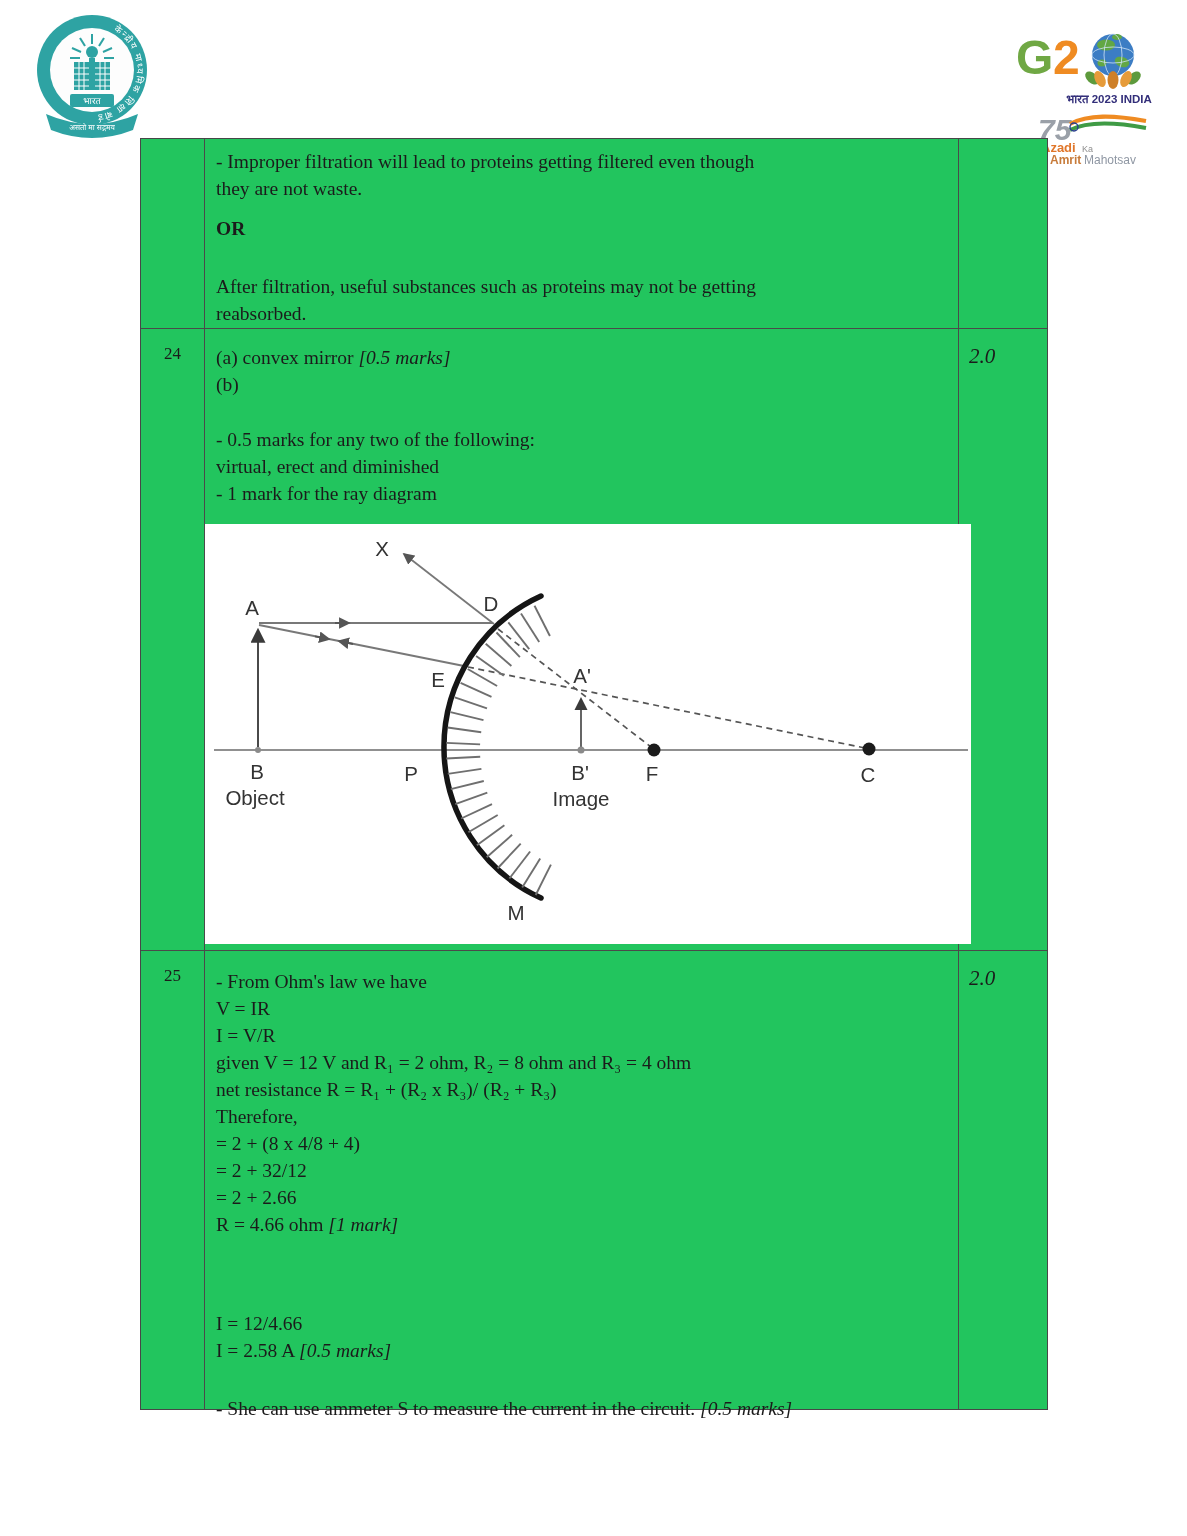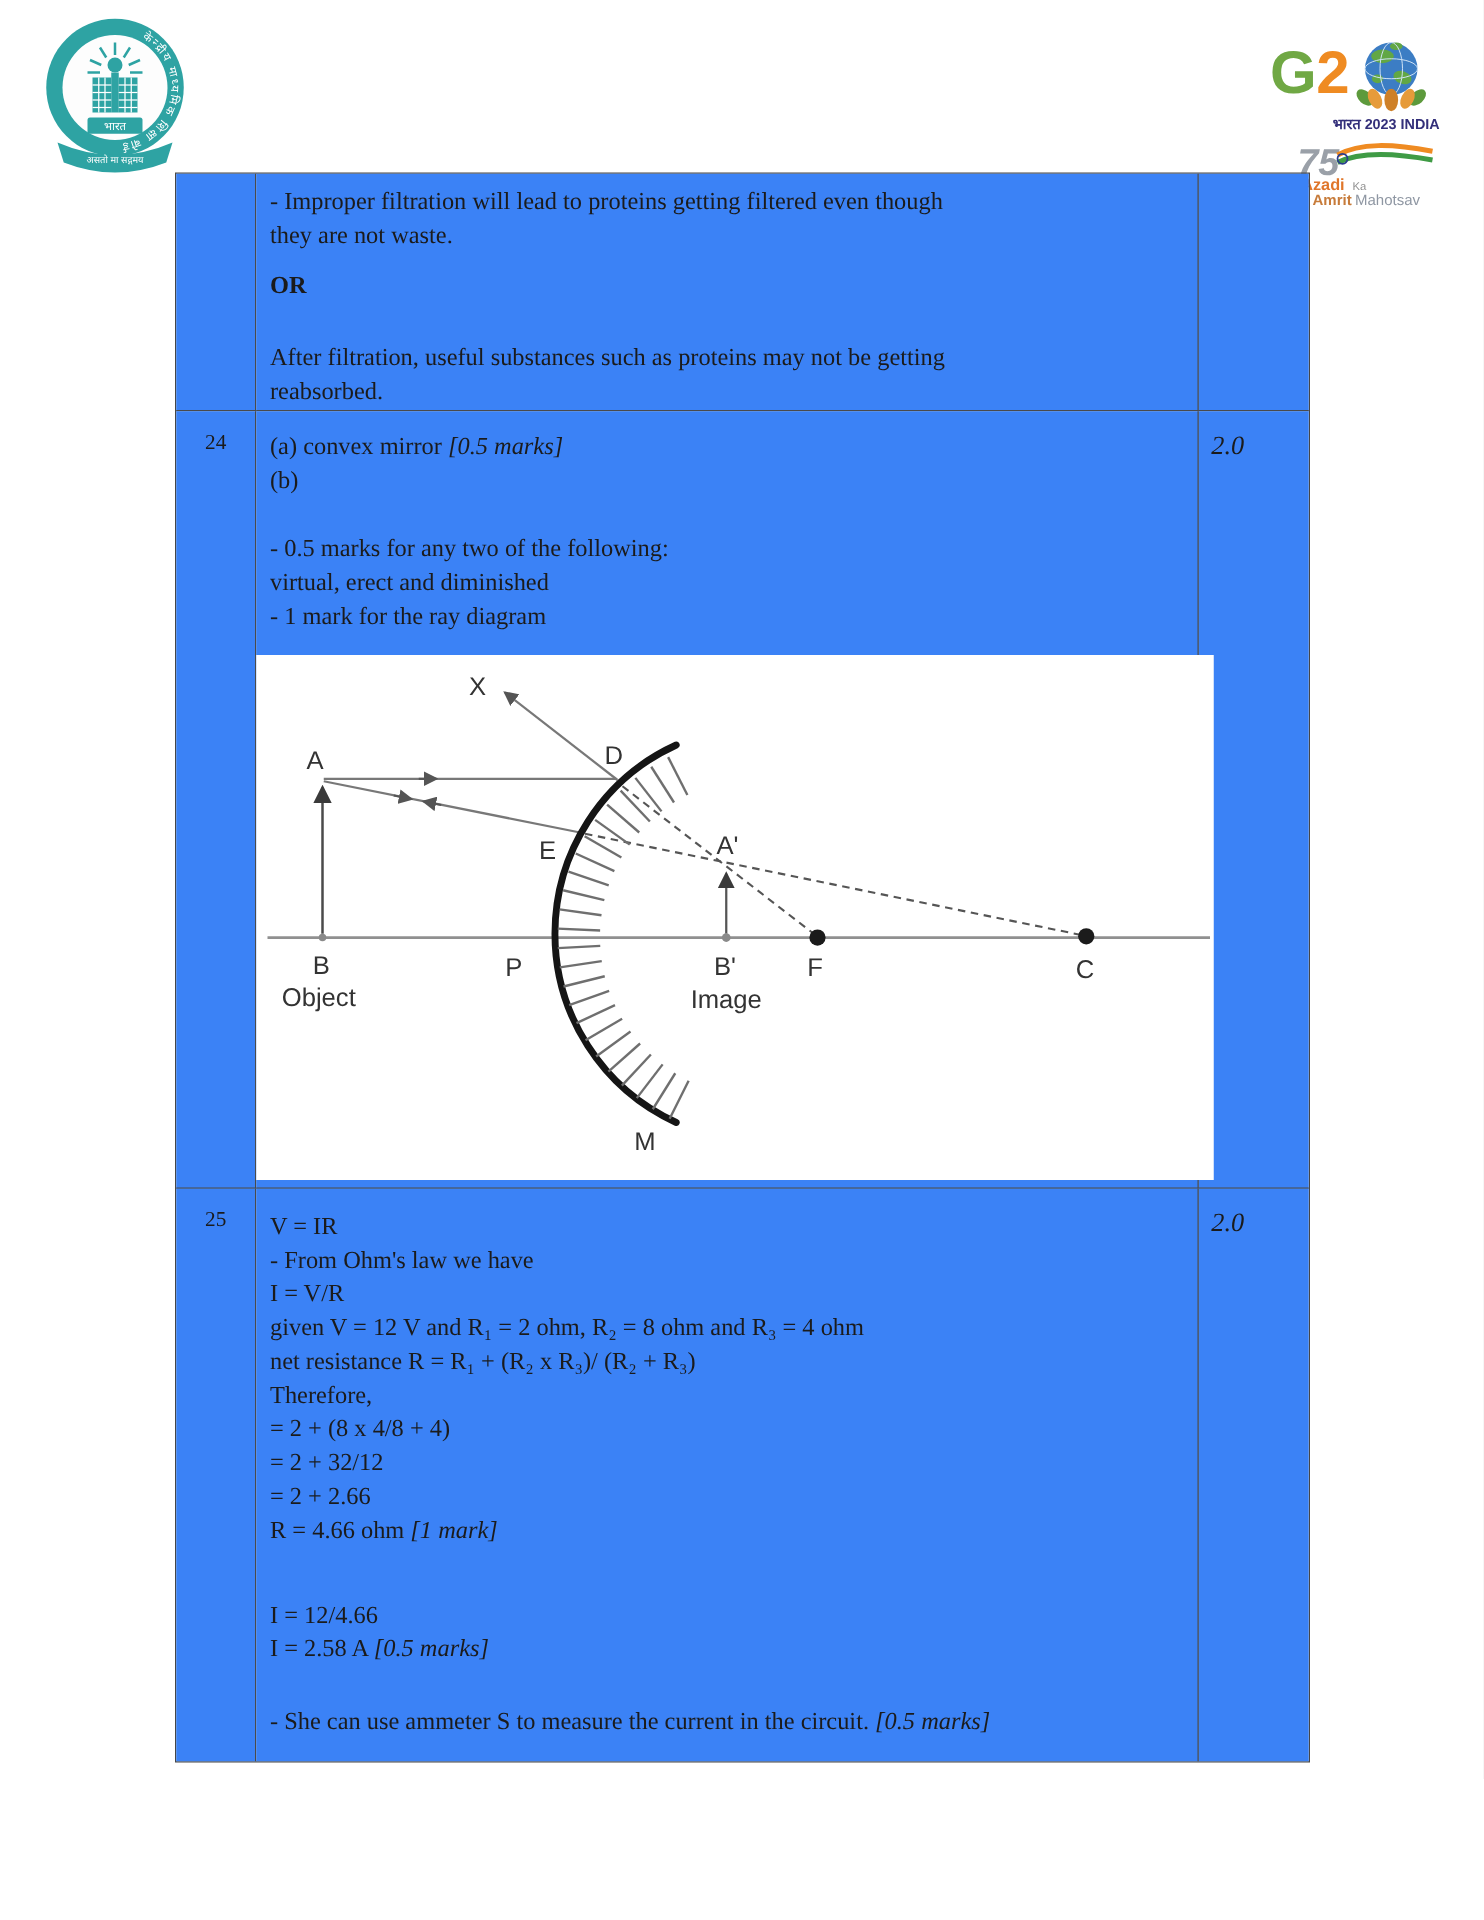--- a/index.html
+++ b/index.html
@@ -7,34 +7,34 @@
         font-family:"Liberation Serif","DejaVu Serif","DejaVu Sans",serif;color:#1b1b1b;}
   
   .cbse-logo{position:absolute;left:28px;top:8px;width:132px;height:140px;}
   .g20-logo{position:absolute;left:1014px;top:18px;width:152px;height:148px;}
   
   .answer-table{position:absolute;left:140px;top:138px;width:906px;
                 display:grid;grid-template-columns:64px 754px 1fr;
                 grid-template-rows:190px 622px 458px;
                 border:1.6px solid #474747;}
   .cell{box-sizing:border-box;border-right:1.4px solid #4a4a4a;border-bottom:1.4px solid #4a4a4a;
-        background:#3b82f6;}
+        background:#22c55e;}
   .cell.last-col{border-right:none;font-style:italic;}
   .cell.last-row{border-bottom:none;}
   .qcell{text-align:center;font-size:17px;padding-top:15px;}
   .mcell{font-size:21px;padding:15px 0 0 10px;}
   .ccell{position:relative;font-size:19.5px;line-height:27px;padding:9px 16px 0 11px;}
   .ccell.r2{padding-top:15px;}
   .ccell.r3{padding-top:17px;}
   .b{font-weight:bold;}
   .i{font-style:italic;}
   .gap-or{margin-top:13px;}
   .gap-para{margin-top:31px;}
   .gap-crit{margin-top:28px;}
-  .gap-i1{margin-top:41px;}
+  .gap-i1{margin-top:72px;}
   .gap-she{margin-top:31px;}
   
   .diagram-wrap{position:absolute;left:0px;top:195px;width:766px;height:420px;
                 background:#ffffff;z-index:3;}
   .diagram-wrap svg{display:block;}
   .dlabel{font-family:"Liberation Sans","DejaVu Sans",sans-serif;font-size:20.5px;fill:#333;}
   #hatches line{stroke:#6f6f6f;stroke-width:1.9;}
   
   .logo-sans{font-family:"Liberation Sans","DejaVu Sans",sans-serif;}
 </style>
@@ -225,22 +225,22 @@
           <text class="dlabel" x="651" y="782" text-anchor="middle">F</text>
           <text class="dlabel" x="867" y="783" text-anchor="middle">C</text>
           <text class="dlabel" x="515" y="921" text-anchor="middle">M</text>
         </svg>
       </div>
     </div>
     <div class="cell mcell last-col">2.0</div>
 
     <div class="cell qcell last-row">25</div>
     <div class="cell ccell r3 last-row">
+      <div>- From Ohm's law we have</div>
       <div>V = IR</div>
-      <div>- From Ohm's law we have</div>
       <div>I = V/R</div>
       <div>given V = 12 V and R₁ = 2 ohm, R₂ = 8 ohm and R₃ = 4 ohm</div>
       <div>net resistance R = R₁ + (R₂ x R₃)/ (R₂ + R₃)</div>
       <div>Therefore,</div>
       <div>= 2 + (8 x 4/8 + 4)</div>
       <div>= 2 + 32/12</div>
       <div>= 2 + 2.66</div>
       <div><span>R = 4.66 ohm </span><span class="i">[1 mark]</span></div>
       <div class="gap-i1">I = 12/4.66</div>
       <div><span>I = 2.58 A </span><span class="i">[0.5 marks]</span></div>

